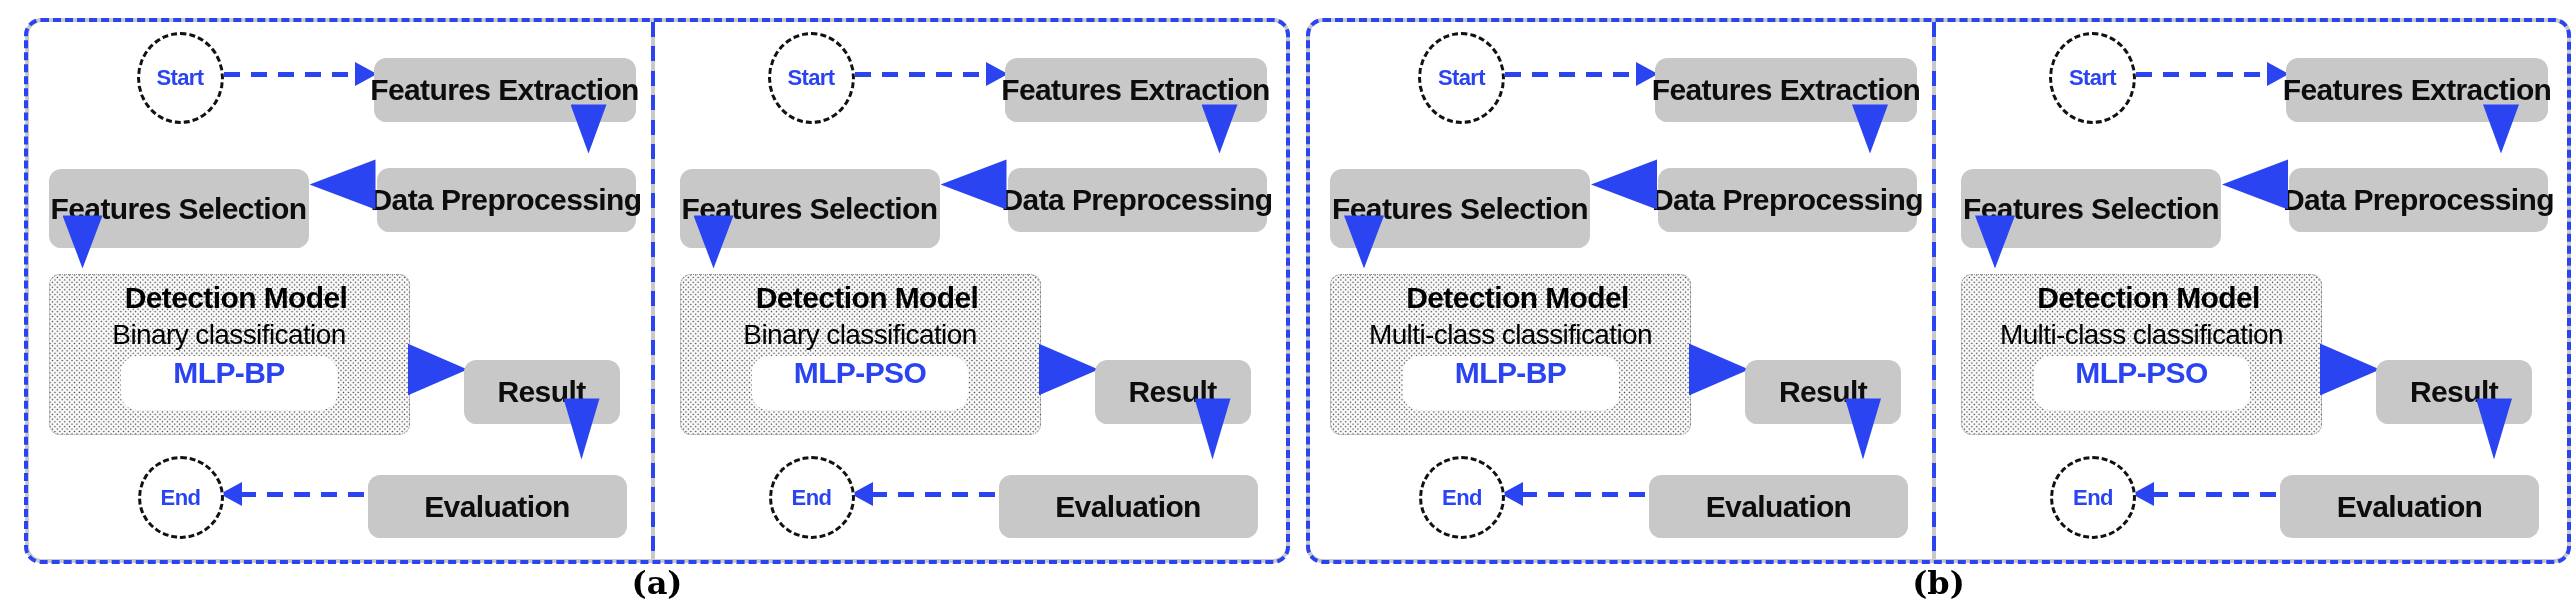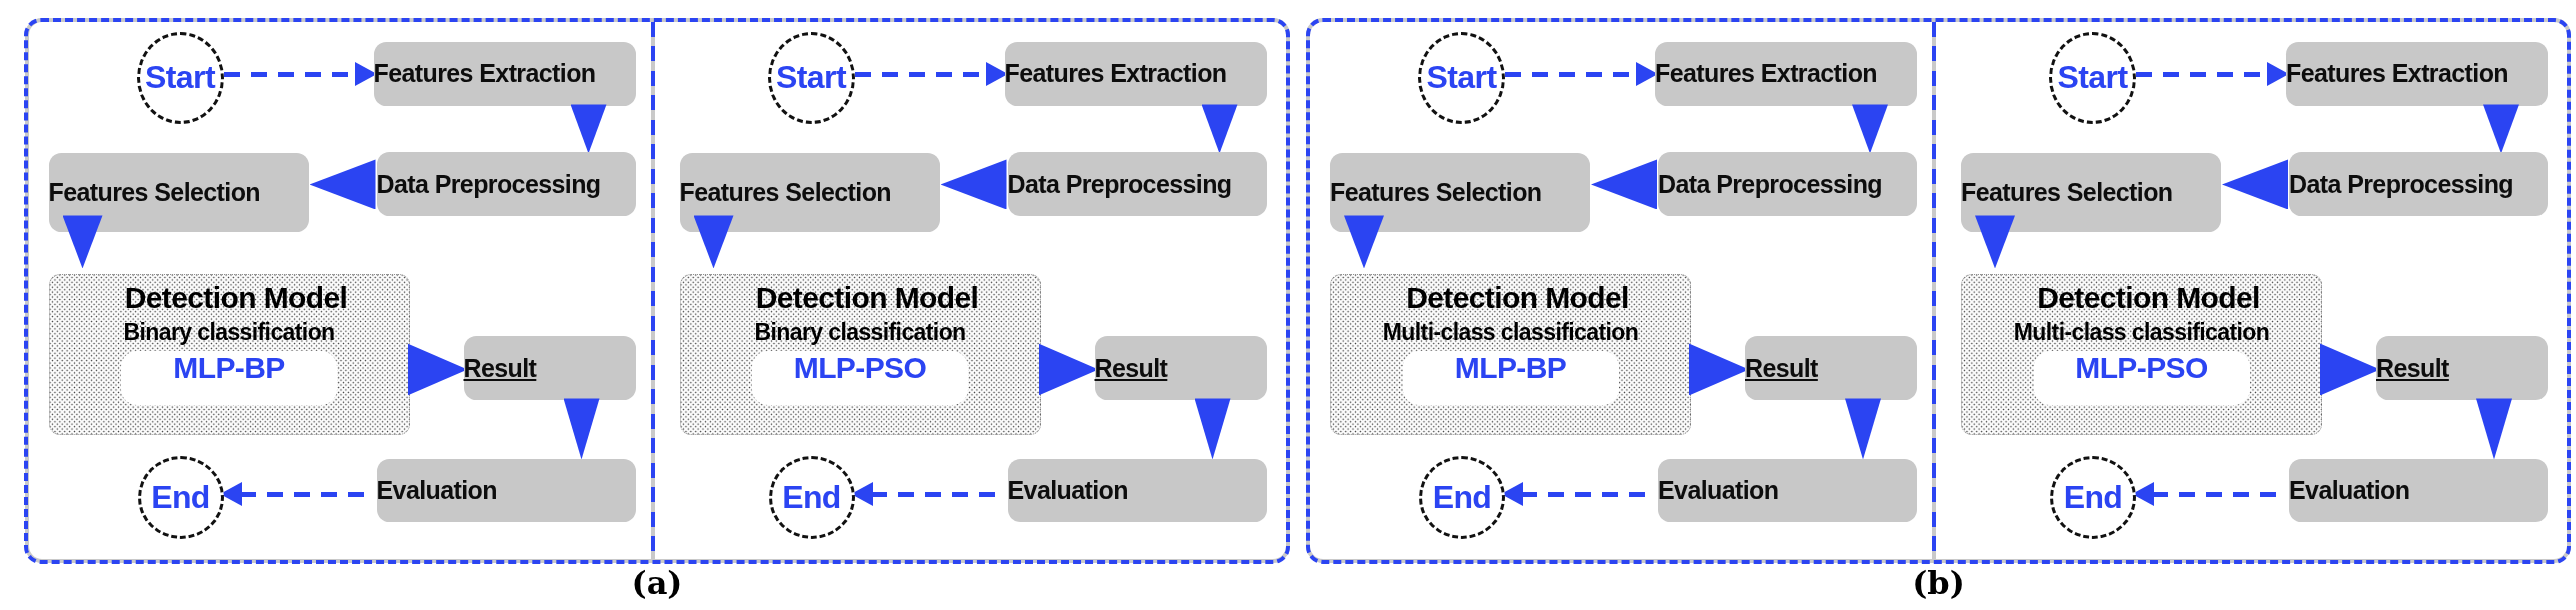--- a/index.html
+++ b/index.html
@@ -23,44 +23,44 @@
   .group-label{position:absolute;top:542px;left:0;width:100%;text-align:center;
          font-family:"DejaVu Serif","Liberation Serif",serif;font-weight:bold;
          font-size:32px;color:#000;}
 
   .subpanel{position:absolute;top:0;width:627px;height:528px;}
   .sub-1{left:0;}
   .sub-2{left:631px;}
 
   
   .box{position:absolute;background:var(--gray);border-radius:12.3px;
-       display:flex;align-items:center;justify-content:flex-start;
-       font-weight:bold;font-size:25px;letter-spacing:-0.6px;color:var(--ink);
-       white-space:nowrap;}
+       display:flex;align-items:center;justify-content:center;
+       font-weight:bold;font-size:30px;letter-spacing:-0.6px;color:var(--ink);
+       white-space:nowrap;margin-top:16px;}
   .fe{left:345px;top:19.6px;width:262px;height:64px;}
   .dp{left:348px;top:130px;width:259px;height:64px;}
   .fs{left:20px;top:131px;width:260px;height:79px;}
-  .result{left:435px;top:314px;width:172px;height:64px;text-decoration:underline;}
-  .eval{left:348px;top:437px;width:259px;height:63px;}
+  .result{left:435px;top:322px;width:156px;height:64px;}
+  .eval{left:339px;top:437px;width:259px;height:63px;}
 
   .node{position:absolute;border:3.1px dashed #111;border-radius:50%;background:#fff;
         display:flex;align-items:center;justify-content:center;}
   .start{left:108px;top:9.2px;width:81px;height:86px;}
   .end{left:109px;top:434px;width:80px;height:77px;}
-  .blue-label{color:var(--blue);font-weight:bold;font-size:32px;letter-spacing:-0.6px;}
+  .blue-label{color:var(--blue);font-weight:bold;font-size:22px;letter-spacing:-0.6px;}
 
   
   .dm{position:absolute;left:20px;top:252px;width:361px;height:161px;border-radius:11px;
       background-color:#fff;border:1.8px dotted #8f8f8f;box-sizing:border-box;
       background-image:radial-gradient(#3c3c3c 0.9px,transparent 1px),
                        radial-gradient(#3c3c3c 0.9px,transparent 1px);
       background-size:4.9px 4.9px;background-position:0 0,2.5px 2.5px;
       display:flex;flex-direction:column;align-items:center;}
   .dm-title{font-size:30px;font-weight:bold;letter-spacing:-0.6px;color:#000;margin-top:6.1px;padding-left:14px;}
-  .dm-sub{font-size:23px;font-weight:bold;letter-spacing:-0.6px;color:#000;margin-top:3.7px;}
+  .dm-sub{font-size:28px;font-weight:normal;letter-spacing:-0.6px;color:#000;margin-top:3.7px;}
   .dm-model{background:#fff;border-radius:16px;margin-top:4.9px;width:216px;height:54px;
       display:flex;justify-content:center;}
   .dm-model .blue-label{font-size:30px;}
 
   
   .wedge{position:absolute;background:var(--blue);}
   .wedge-down{clip-path:polygon(0 0,100% 0,50% 100%);}
   .wedge-left{clip-path:polygon(100% 0,100% 100%,0 50%);}
   .wedge-right{clip-path:polygon(0 0,0 100%,100% 50%);}
   .w1{left:542px;top:82px;width:36px;height:49px;}

